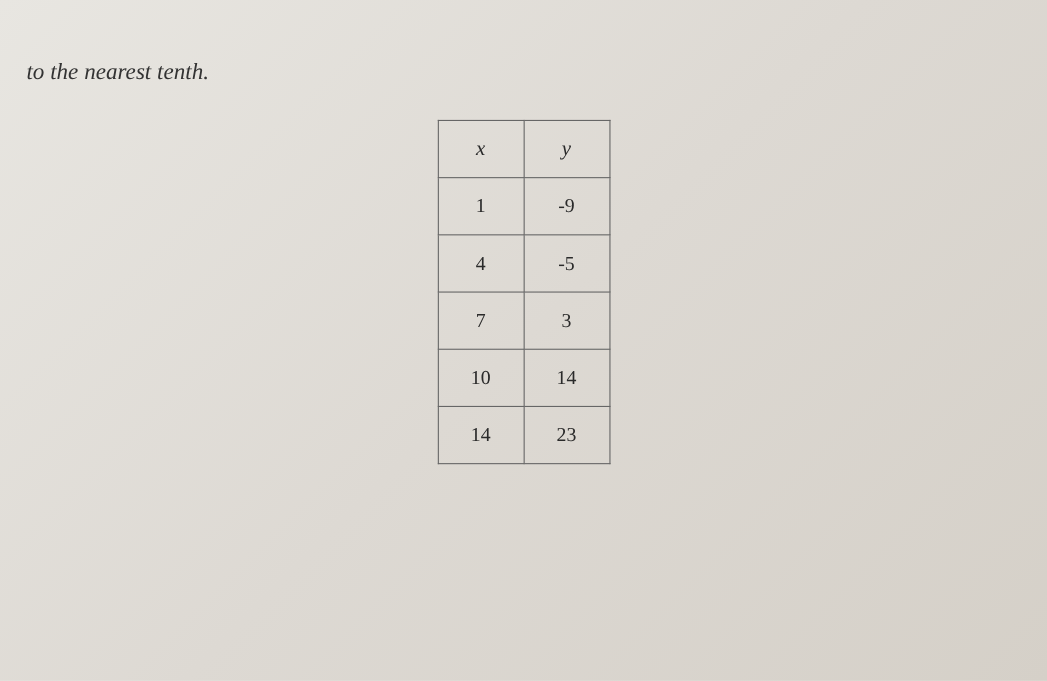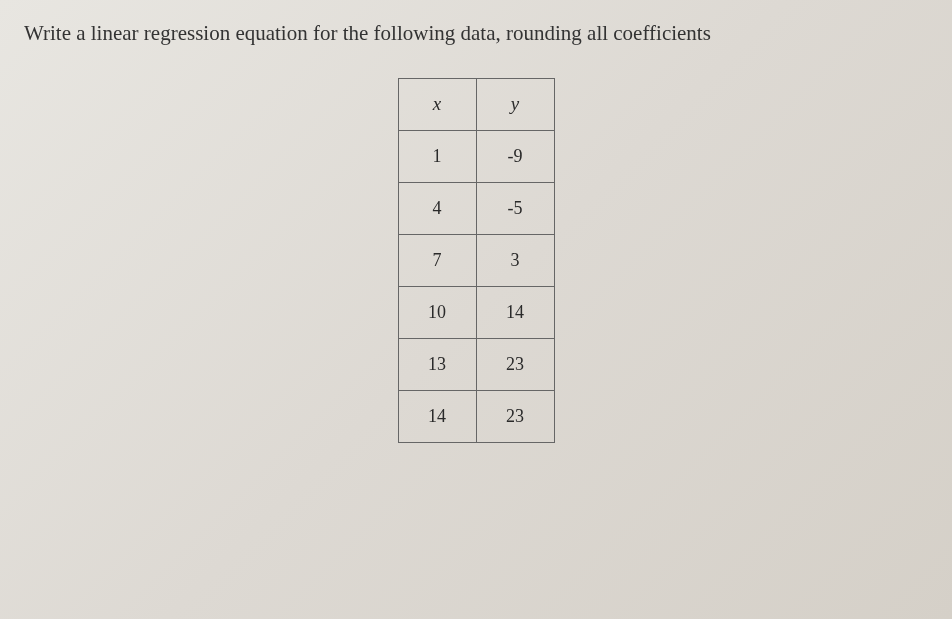--- a/index.html
+++ b/index.html
@@ -49,21 +49,22 @@
       font-size: 19px;
     }
     .header-var {
       font-style: italic;
     }
   </style>
 </head>
 <body>
 
 <div class="question-text">
-  <span>Write a linear regression equation for the following data, rounding all coefficients</span><br>
+  <br>
+  <span class="italic">to the nearest tenth.</span>
 </div>
 
 <div class="table-wrapper">
   <table>
     <thead>
       <tr>
         <th><span class="header-var">x</span></th>
         <th><span class="header-var">y</span></th>
       </tr>
     </thead>
@@ -78,22 +79,18 @@
       </tr>
       <tr>
         <td>7</td>
         <td>3</td>
       </tr>
       <tr>
         <td>10</td>
         <td>14</td>
       </tr>
       <tr>
-        <td>13</td>
-        <td>23</td>
-      </tr>
-      <tr>
         <td>14</td>
         <td>23</td>
       </tr>
     </tbody>
   </table>
 </div>
 
 </body></html>

